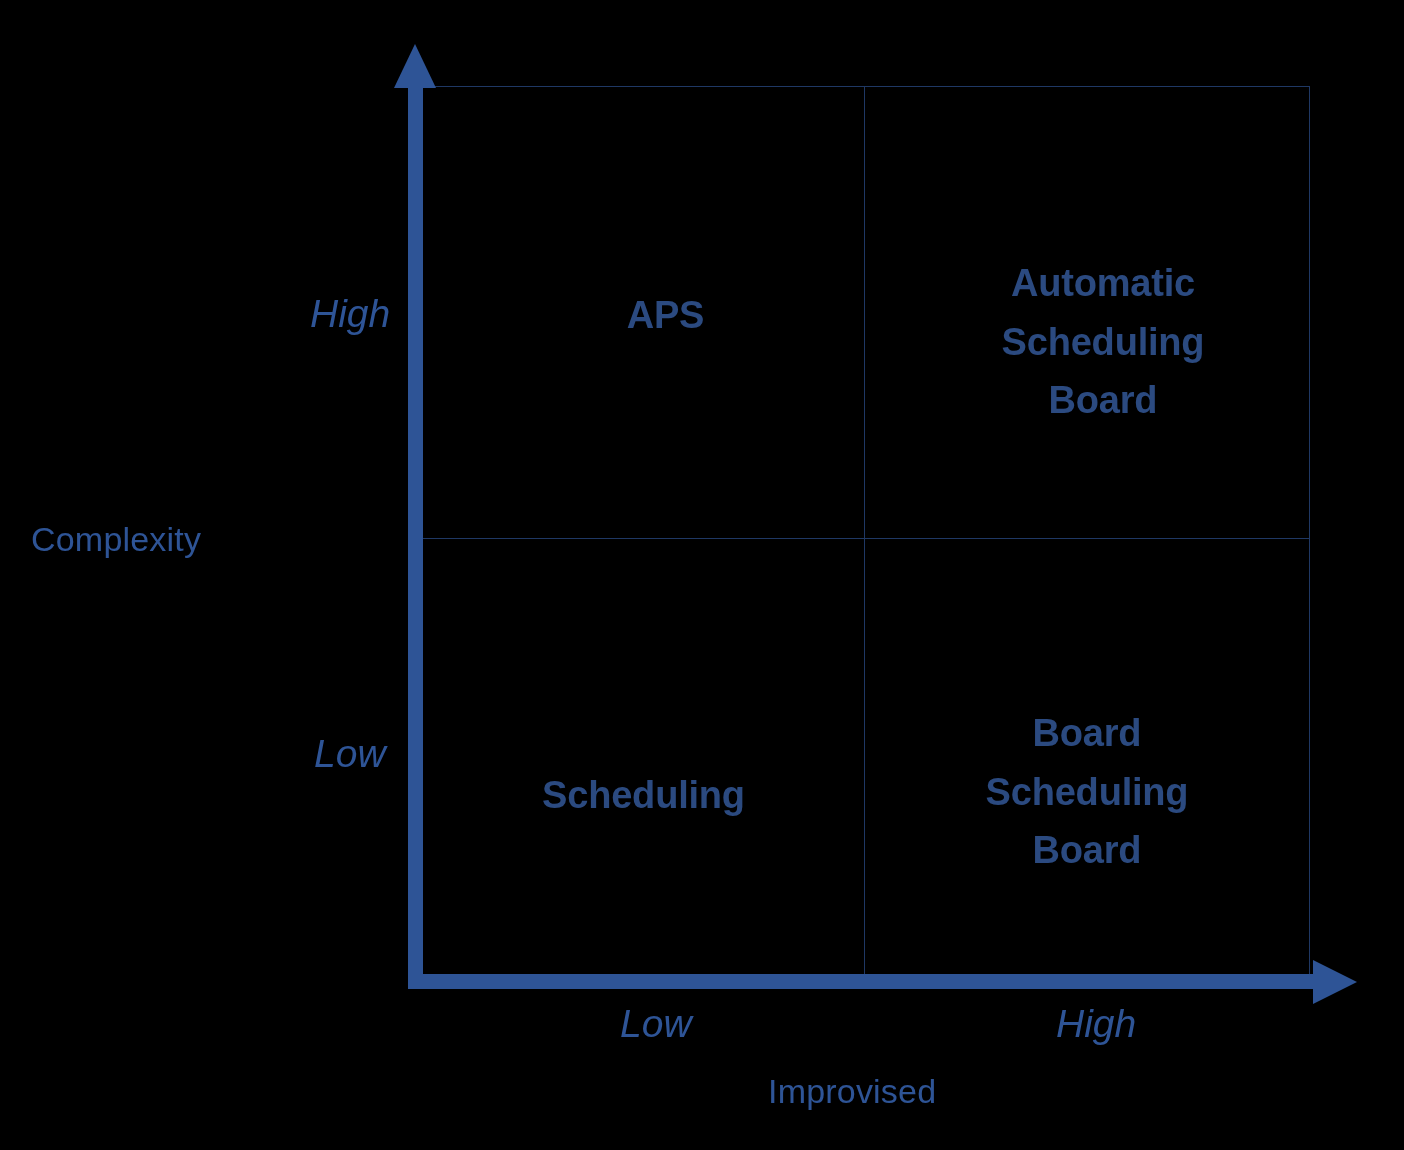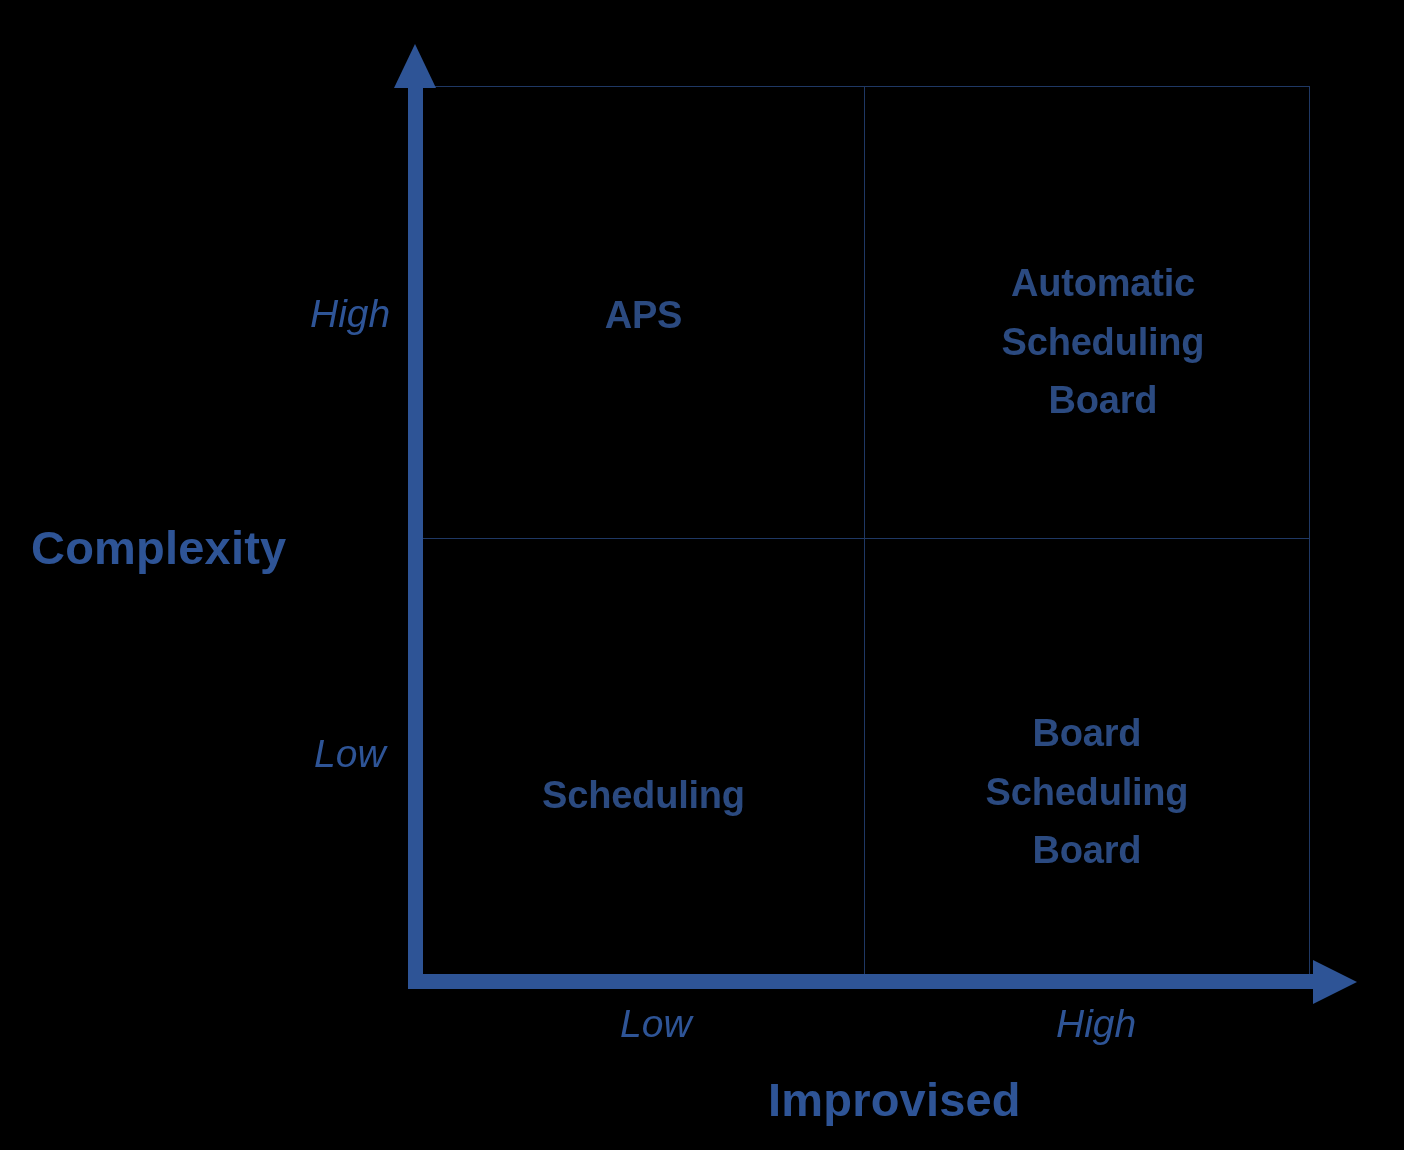--- a/index.html
+++ b/index.html
@@ -79,22 +79,22 @@
     height: 0;
     border-top: 22px solid transparent;
     border-bottom: 22px solid transparent;
     border-left: 44px solid #2e5496;
   }
 
   
   .axis-title {
     position: absolute;
     color: #2e5496;
-    font-size: 47px;
-    font-weight: 700;
+    font-size: 34px;
+    font-weight: 400;
     white-space: nowrap;
     letter-spacing: 0.2px;
   }
   #axis-title-y { left: 31px; top: 520px; }
   #axis-title-x { left: 768px; top: 1072px; }
 
   
   .scale-label {
     position: absolute;
     color: #2e5496;
@@ -114,21 +114,21 @@
     display: flex;
     align-items: center;
     justify-content: center;
     text-align: center;
     color: #2b4a80;
     font-size: 38px;
     font-weight: bold;
     line-height: 1.55;
     letter-spacing: -0.2px;
   }
-  #quad-top-left     { left: 423px; top: 215px; width: 441px; height: 200px; text-align: right; }
+  #quad-top-left     { left: 445px; top: 215px; width: 441px; height: 200px; text-align: right; }
   #quad-top-right    { left: 864px; top: 242px; width: 446px; height: 200px; padding-left: 16px; }
   #quad-bottom-left  { left: 423px; top: 695px; width: 441px; height: 200px; }
   #quad-bottom-right { left: 864px; top: 692px; width: 446px; height: 200px; }
   .quadrant span { display: block; }
 </style>
 </head>
 <body>
 
 <div id="canvas">
 

